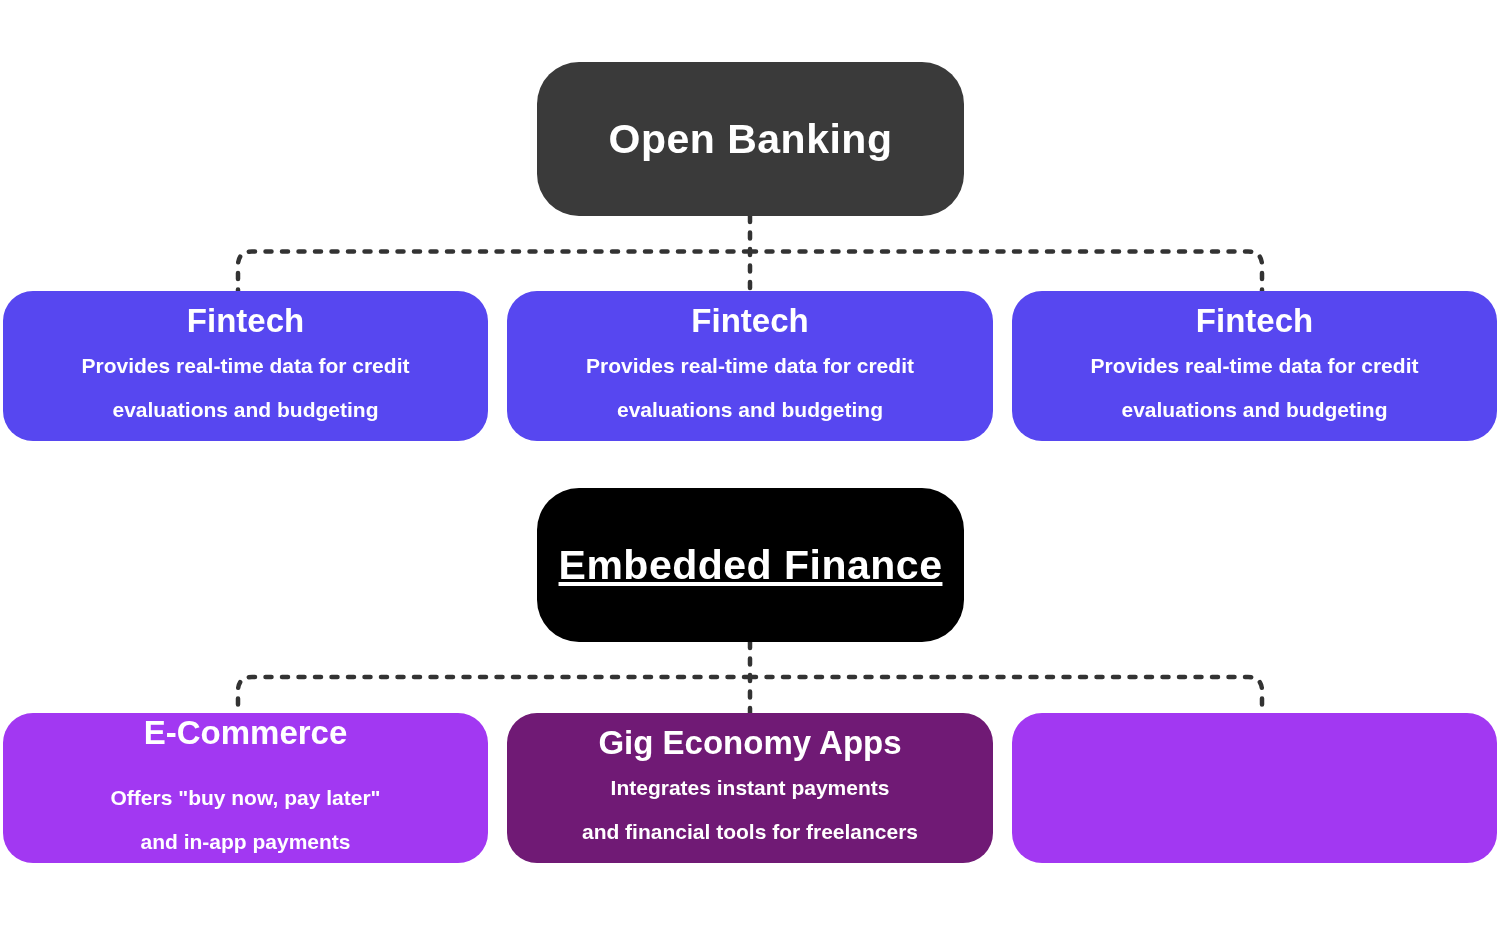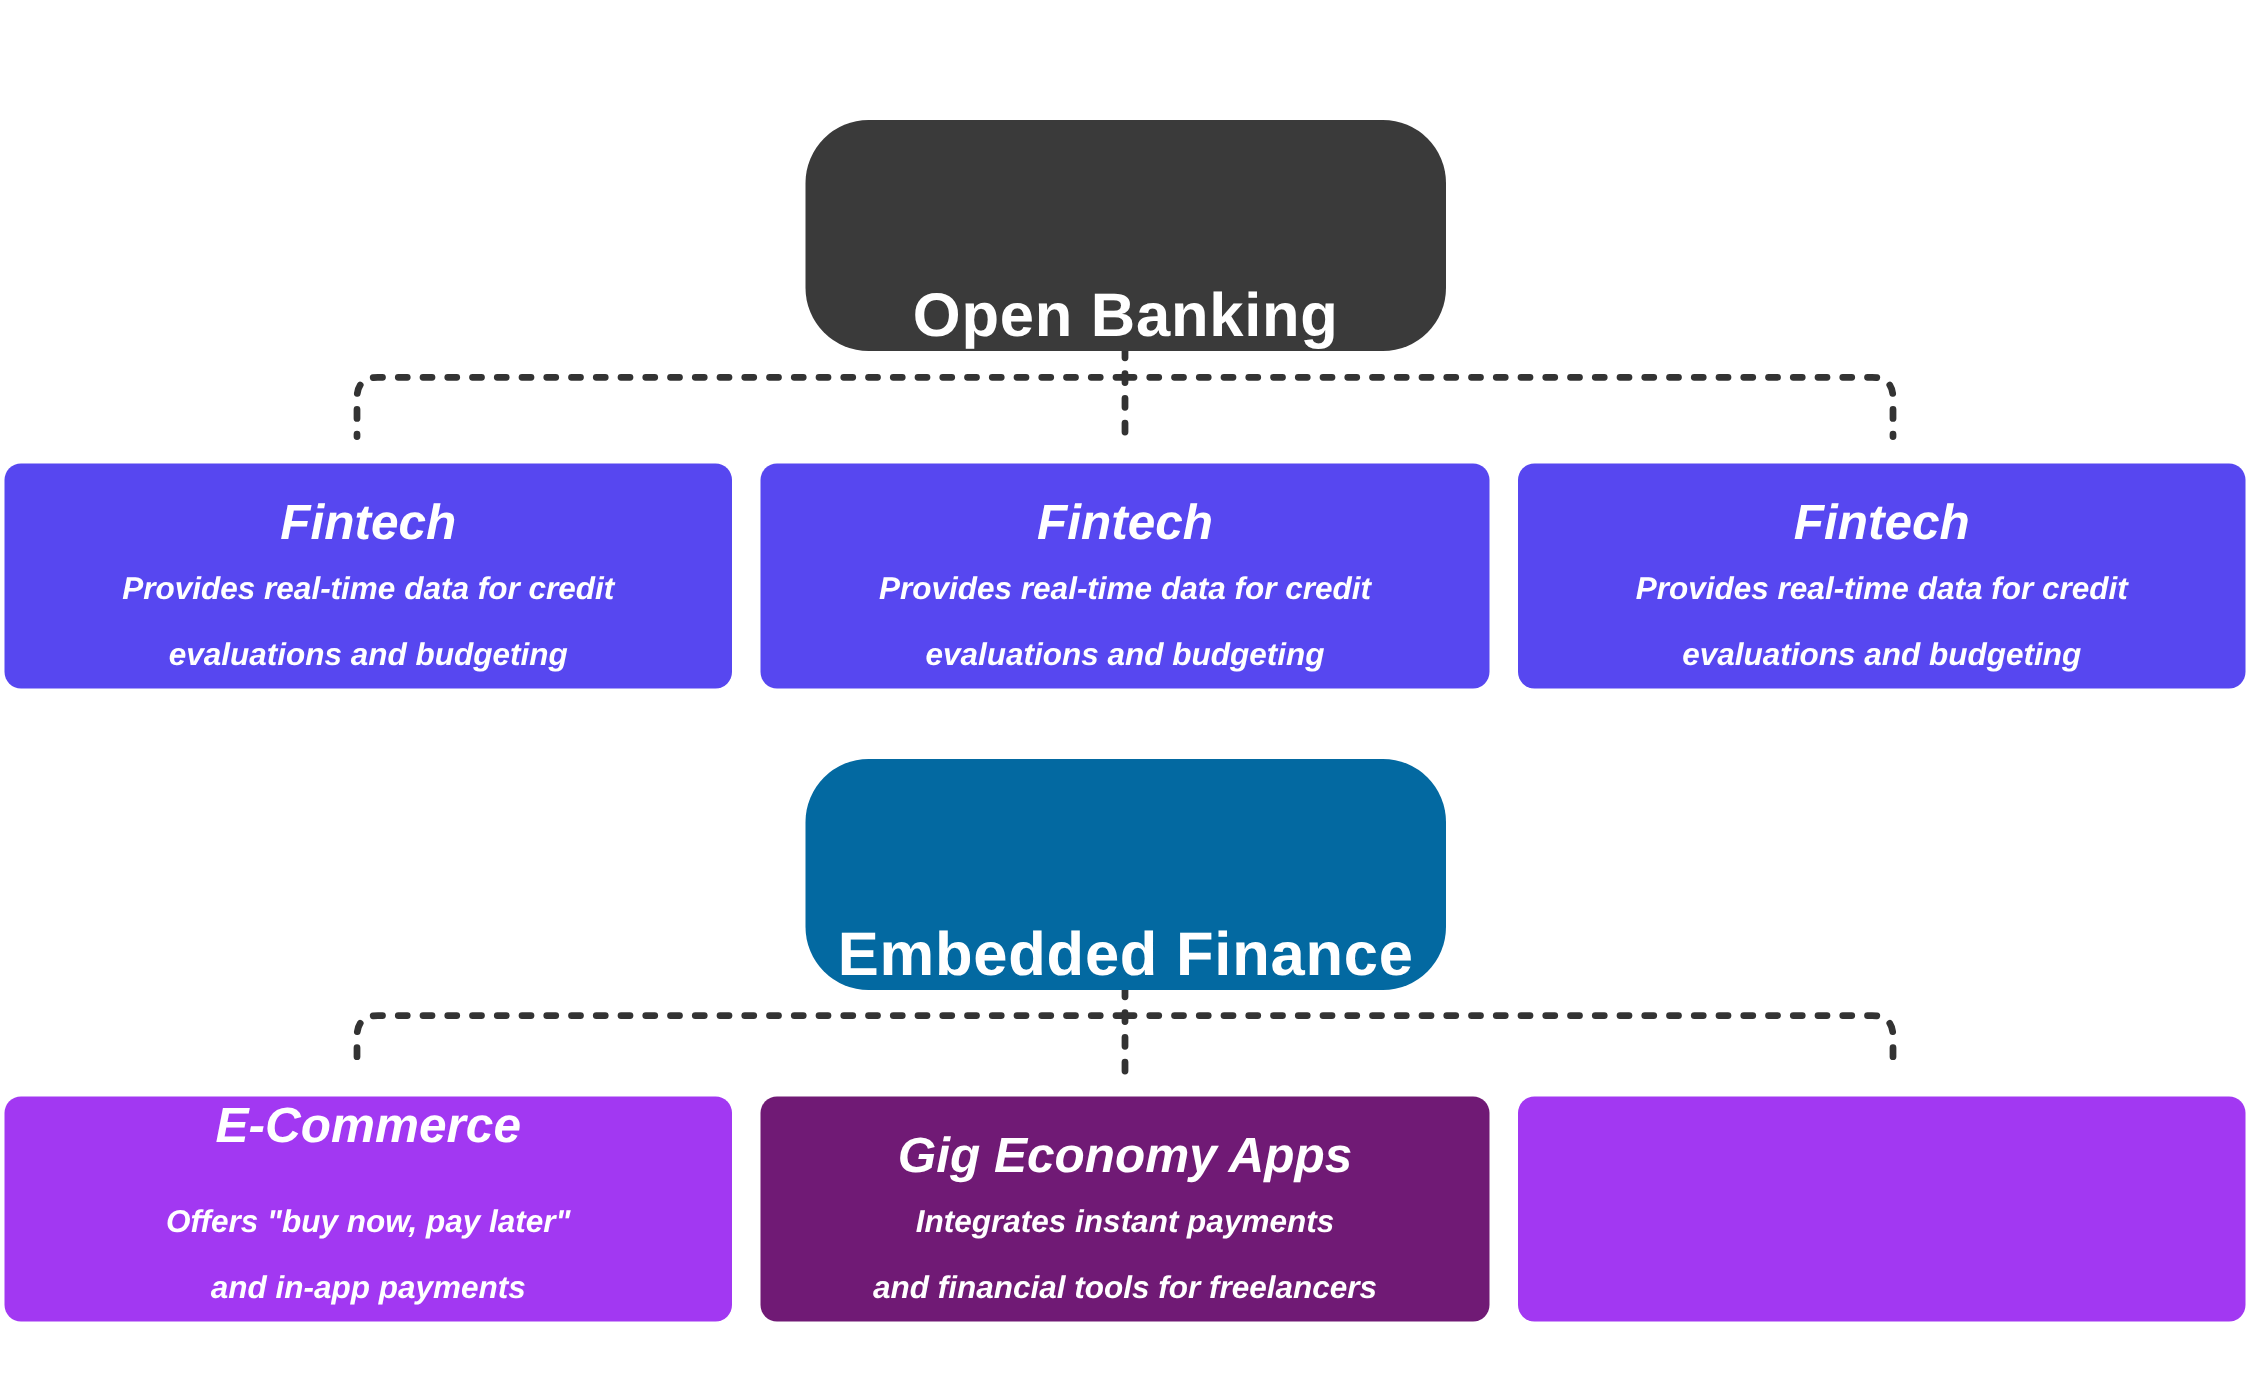--- a/index.html
+++ b/index.html
@@ -26,44 +26,42 @@
     stroke-linecap: round;
     stroke-dasharray: 6 10.5;
   }
   .node {
     position: absolute;
     z-index: 1;
     color: #FFFFFF;
     display: flex;
     flex-direction: column;
     align-items: center;
-    justify-content: flex-end;
+    justify-content: center;
     text-align: center;
     box-sizing: border-box;
-    margin-top: 18px;
   }
   .parent {
     left: 537px;
     width: 427px;
     height: 154px;
     border-radius: 42px;
   }
   .parent .ptitle {
     font-size: 41px;
     font-weight: 700;
     letter-spacing: 0.5px;
   }
   #node-open-banking { top: 62px; }
   #node-embedded-finance { top: 488px; }
   .child {
     width: 486px;
     height: 150px;
-    border-radius: 11px;
+    border-radius: 30px;
     padding: 0 14px;
-    font-style: italic;
   }
   .child .ctitle {
     font-size: 33px;
     font-weight: 700;
     line-height: 40px;
     margin-bottom: 3px;
   }
   .child .cdesc {
     font-size: 21px;
     font-weight: 700;
@@ -107,21 +105,21 @@
   <div class="cdesc">Provides real-time data for credit
 evaluations and budgeting</div>
 </div>
 
 <div class="node child row1 col3" style="background: rgb(87, 71, 240);">
   <div class="ctitle">Fintech</div>
   <div class="cdesc">Provides real-time data for credit
 evaluations and budgeting</div>
 </div>
 
-<div class="node parent" id="node-embedded-finance" style="background: #0369a1;">
+<div class="node parent" id="node-embedded-finance" style="background: #000000; text-decoration: underline;">
   <div class="ptitle">Embedded Finance</div>
 </div>
 
 <div class="node child row2 col1" style="background: rgb(162, 56, 242); gap: 20px;">
   <div class="ctitle">E-Commerce</div>
   <div class="cdesc">Offers "buy now, pay later"
 and in-app payments</div>
 </div>
 
 <div class="node child row2 col2" style="background: #701a75;">

